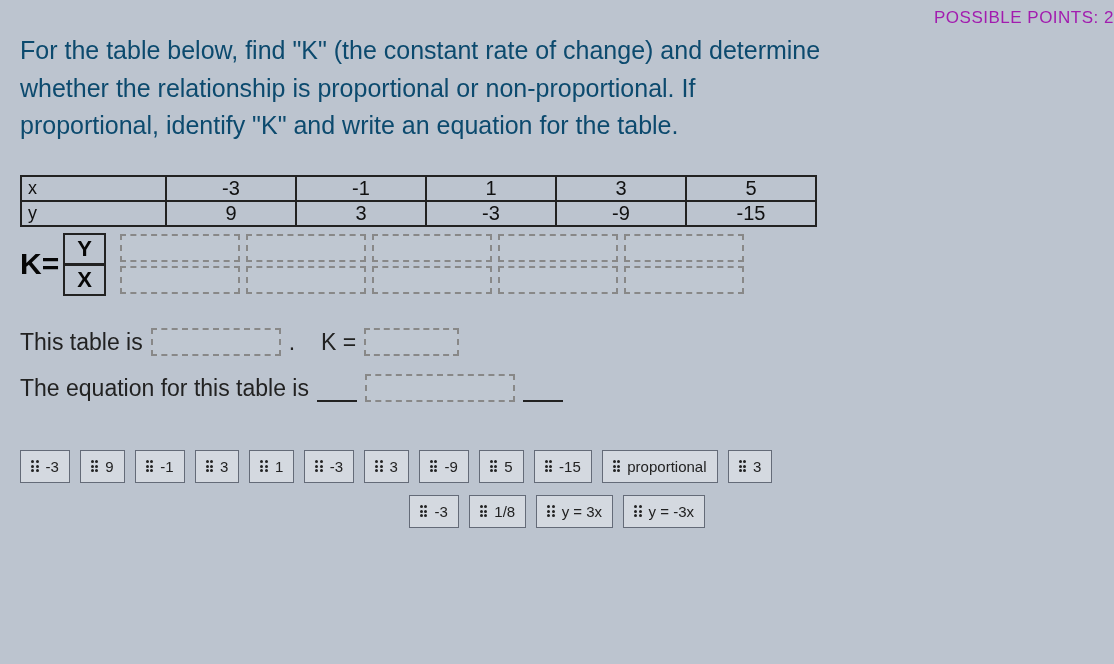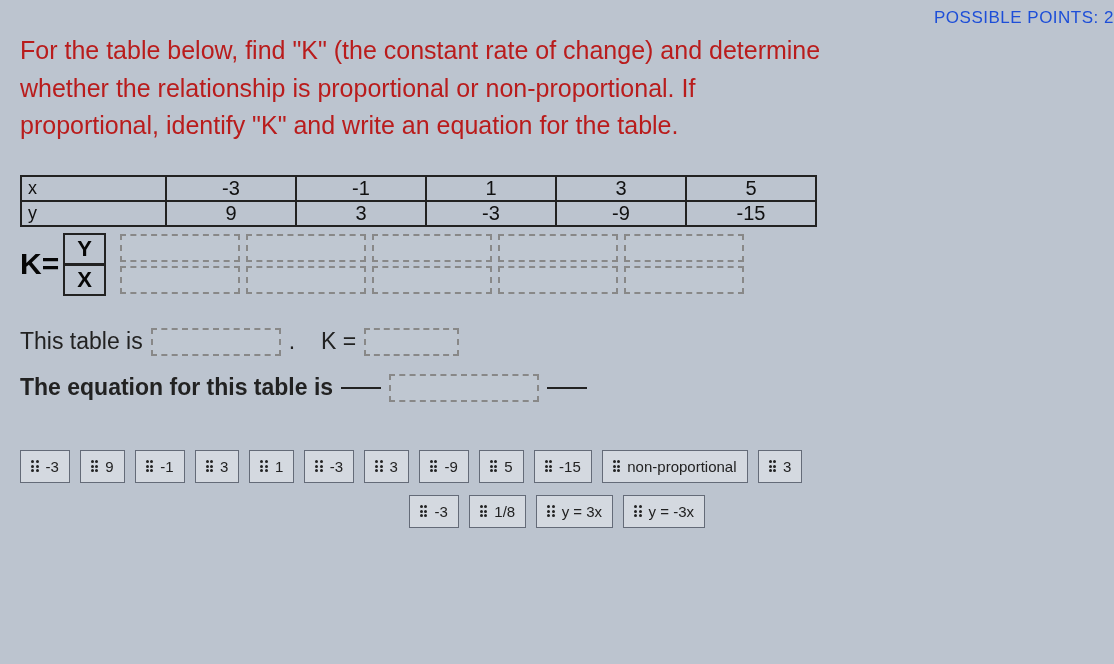--- a/index.html
+++ b/index.html
@@ -11,29 +11,29 @@
     padding: 10px 20px;
     color: #111;
     overflow: hidden;
     position: relative;
   }
   .points {
     position: absolute;
     top: 8px;
     right: 0;
     font-size: 17px;
-    color: #1d4ed8;
+    color: #a21caf;
     letter-spacing: 0.5px;
   }
   .question {
     font-size: 25px;
     line-height: 1.5;
     margin-top: 22px;
     margin-bottom: 30px;
-    color: #b91c1c;
+    color: #0c4a6e;
     max-width: 820px;
   }
   .data-table {
     border-collapse: collapse;
     margin-bottom: 6px;
   }
   .data-table td, .data-table th {
     border: 2px solid #222;
     text-align: center;
     font-size: 20px;
@@ -88,25 +88,25 @@
   }
   .w120 { width: 120px; }
   .w130 { width: 130px; }
   .w95 { width: 95px; }
   .w150 { width: 150px; }
 
   .text-line {
     font-size: 23px;
     color: #222;
     display: flex;
-    align-items: center;
+    align-items: flex-end;
     gap: 8px;
     margin-top: 32px;
   }
-  .text-line.second { margin-top: 18px; font-weight: bold; }
+  .text-line.second { margin-top: 18px; }
 
   .answer-bank {
     margin-top: 48px;
   }
   .bank-row {
     display: flex;
     gap: 10px;
     margin-bottom: 12px;
     flex-wrap: nowrap;
   }
@@ -325,21 +325,21 @@
       </div>
     <div class="chip">
         <span class="dots">
           <span></span>
           <span></span>
           <span></span>
           <span></span>
           <span></span>
           <span></span>
         </span>
-        <span>non-proportional</span>
+        <span>proportional</span>
       </div>
     <div class="chip">
         <span class="dots">
           <span></span>
           <span></span>
           <span></span>
           <span></span>
           <span></span>
           <span></span>
         </span>

